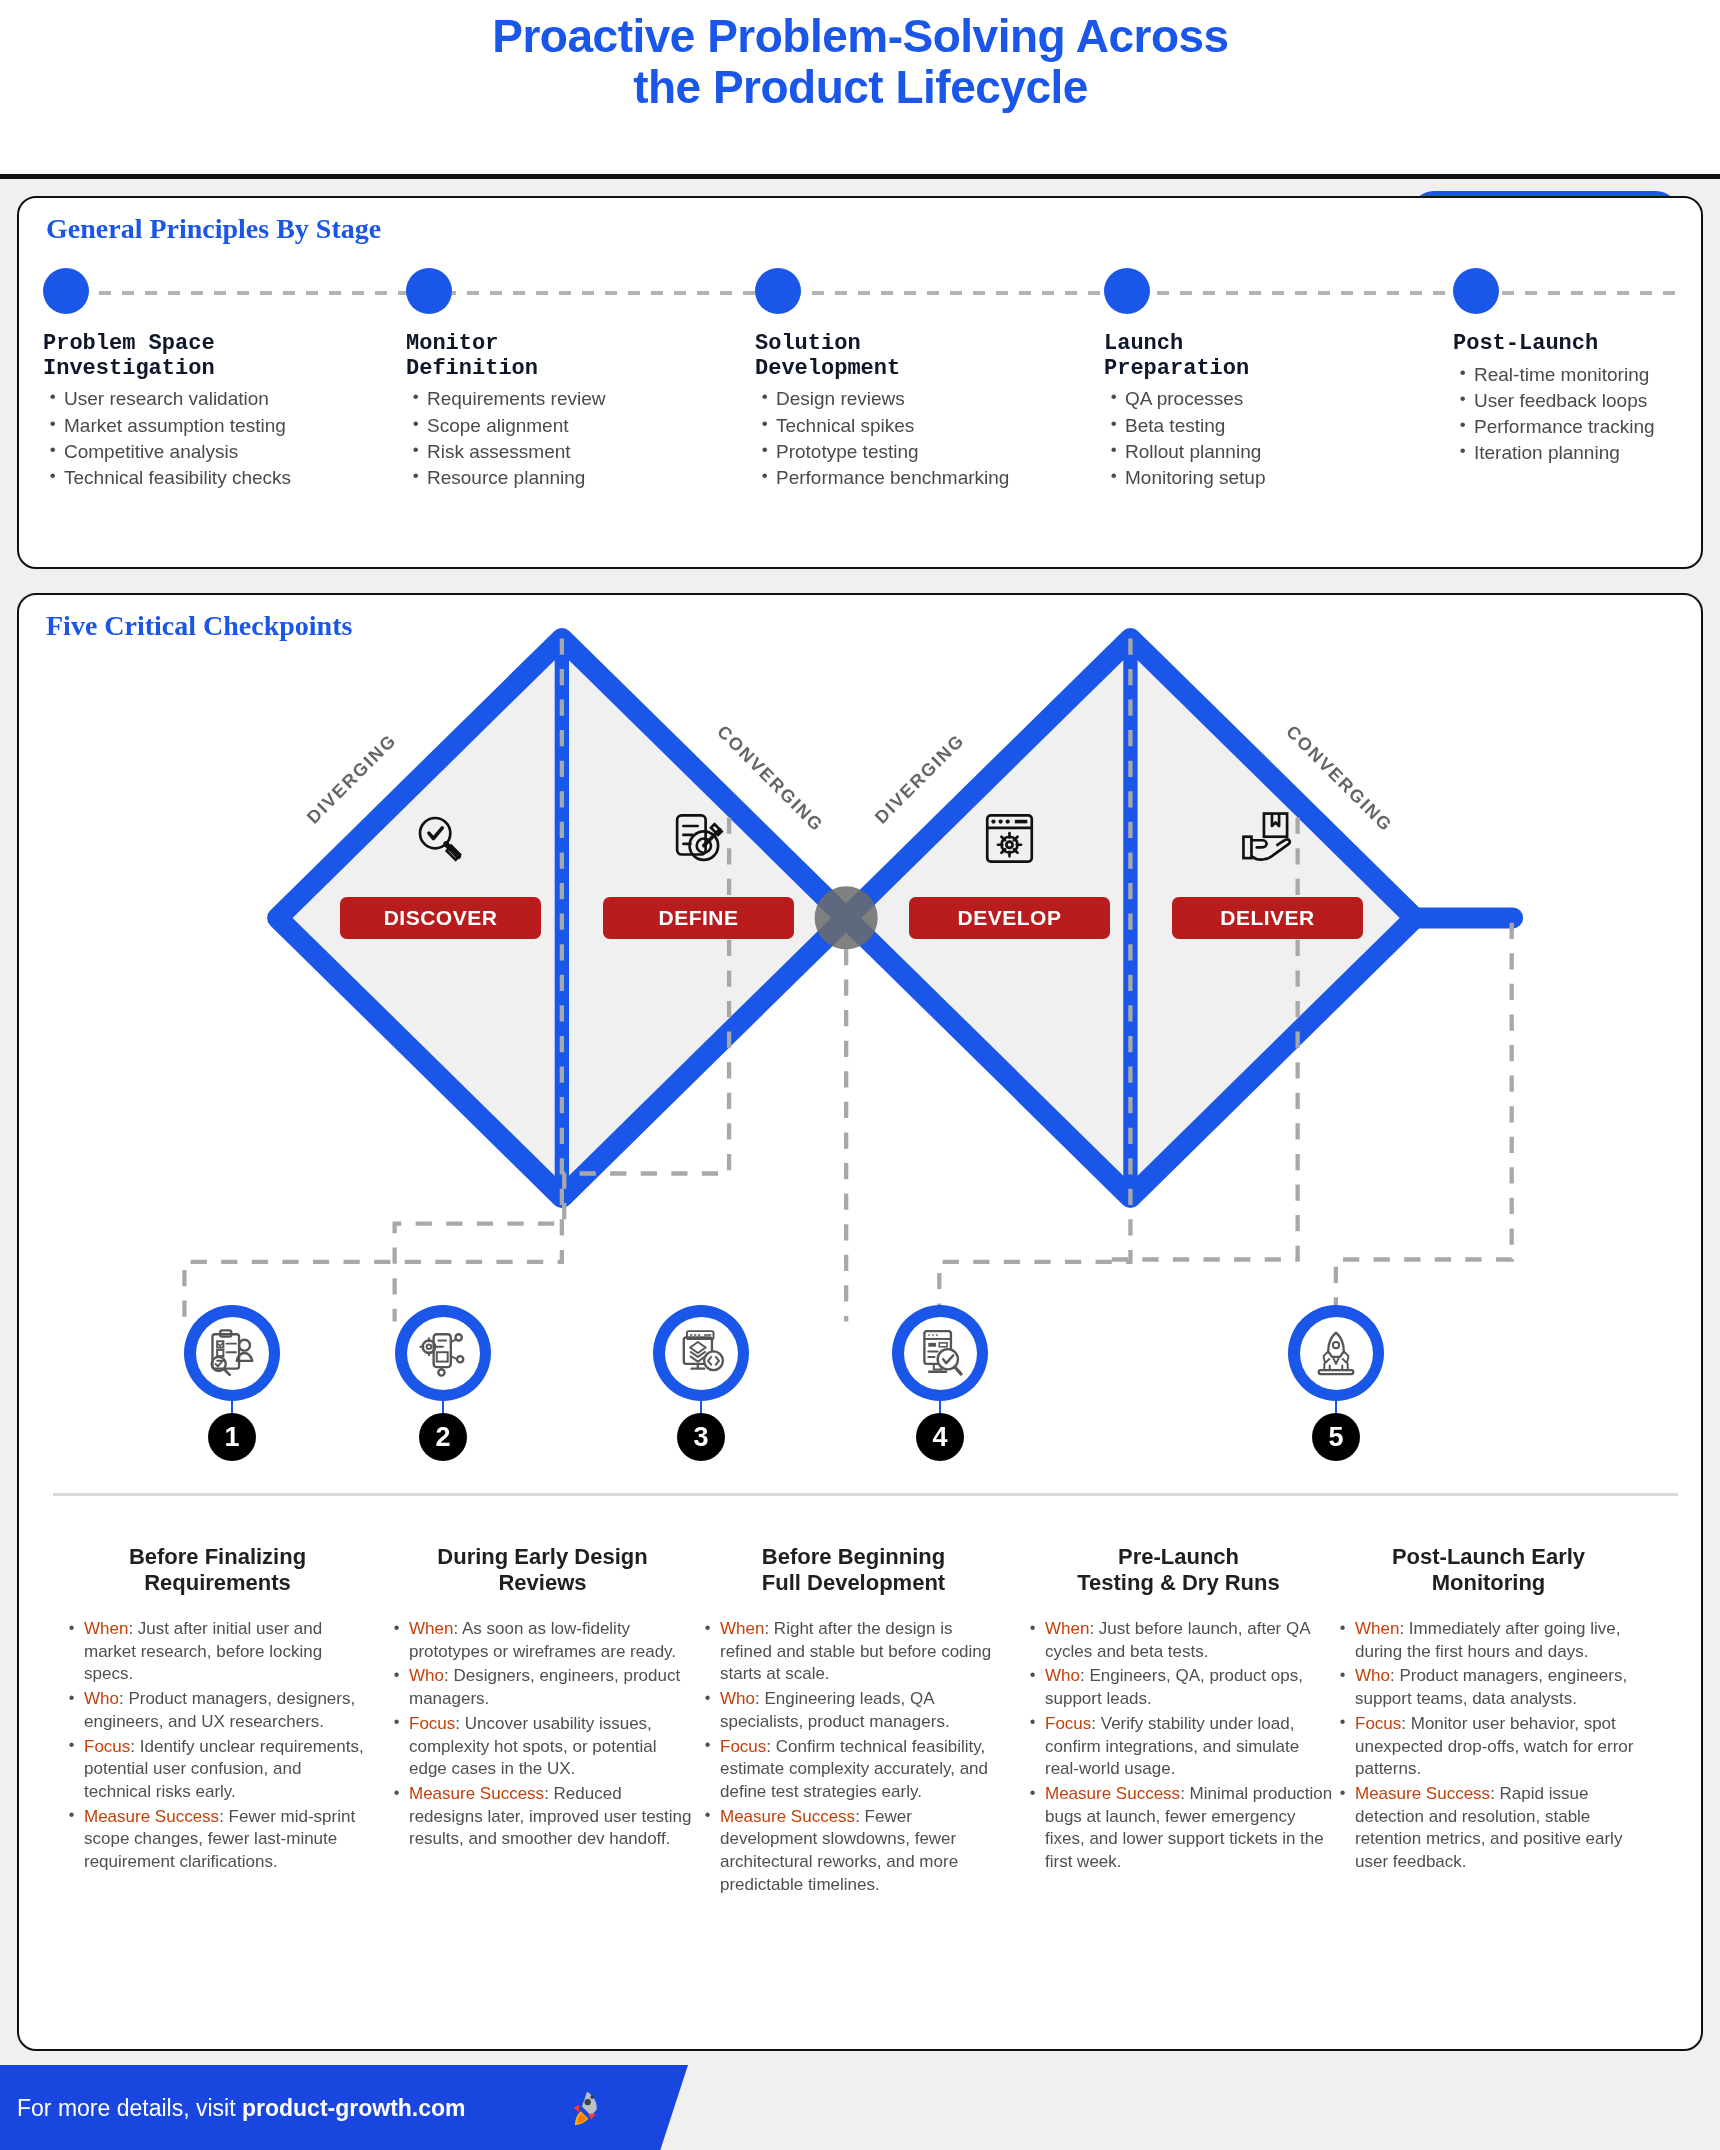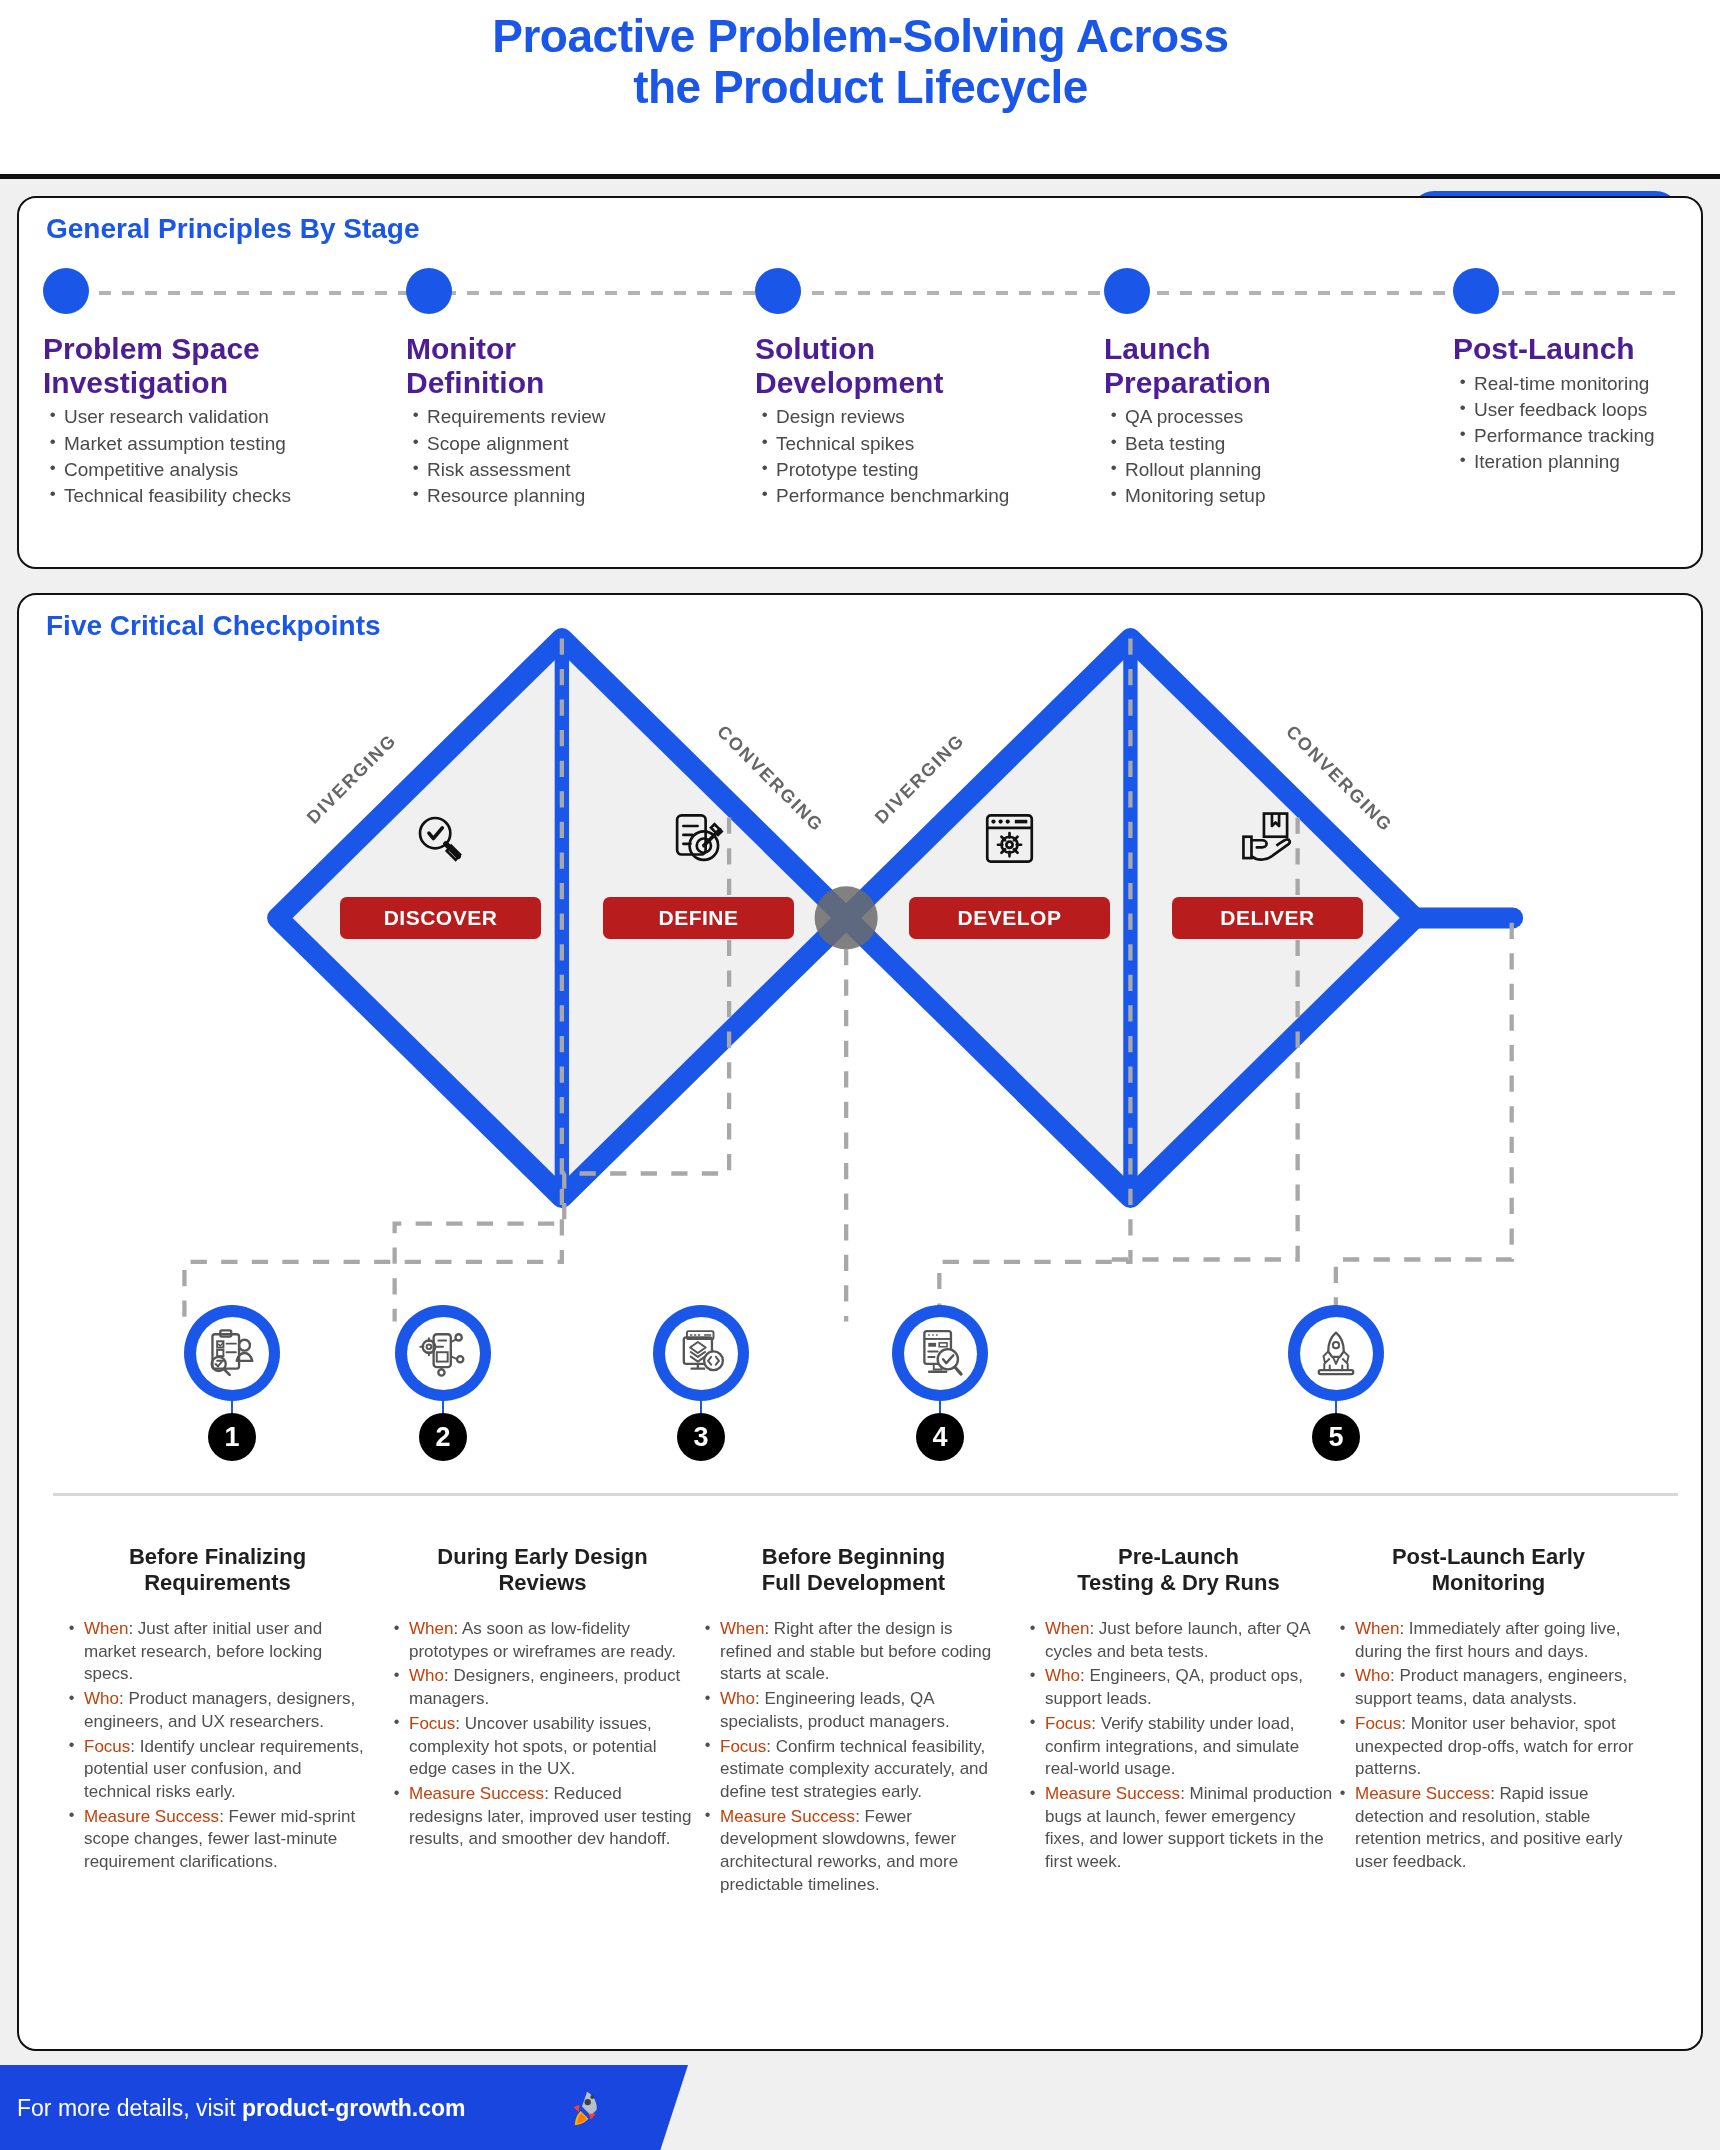--- a/index.html
+++ b/index.html
@@ -30,43 +30,43 @@
     position: absolute; left: 1411px; top: 153px;
     width: 268px; height: 46px; border-radius: 23px;
     background: #1a56e8; color: #ffffff;
     display: flex; align-items: center; justify-content: center;
     font-size: 19px; font-weight: 600; margin-top: 38px;
   }
 
   
   .card {
     position: absolute; background: #ffffff;
-    border: 2.9px solid #111111; border-radius: 19px;
+    border: 2.9px solid #111111; border-radius: 19px; font-family: Liberation Serif, serif;
   }
   #principles-card { left: 17px; top: 196px; width: 1686px; height: 373px; }
   #checkpoints-card { left: 17px; top: 593px; width: 1686px; height: 1458px; }
 
   .card-title {
     position: absolute; left: 27px; top: 15.3px;
     font-size: 28px; font-weight: 700; color: #1a56e8;
   }
 
   
   #stage-track {
     position: absolute; left: 53px; top: 291px; width: 1625px; height: 3.8px;
     background: repeating-linear-gradient(to right, #b3b3b3 0 12.4px, transparent 12.4px 23px);
   }
   .stage-col { position: absolute; top: 268px; }
   .stage-dot {
     width: 46px; height: 46px; border-radius: 50%;
     background: #1a56e8; margin-left: 0;
   }
   .stage-name {
-    margin-top: 18px; font-size: 30px; font-weight: 700; color: #4c1d95;
-    line-height: 1.13; white-space: pre-line;
+    margin-top: 18px; font-size: 22px; font-weight: 700; color: #0f172a;
+    line-height: 1.13; white-space: pre-line; font-family: Liberation Mono, monospace;
   }
   .stage-list { margin-top: 6.7px; list-style: none; }
   .stage-list li {
     position: relative; padding-left: 21px; margin-bottom: 3.8px;
     font-size: 19px; line-height: 1.18; color: #4a4a4a;
   }
   .stage-list li::before {
     content: "\2022"; position: absolute; left: 6.7px; top: -1px;
     font-size: 17px; color: #4a4a4a;
   }

